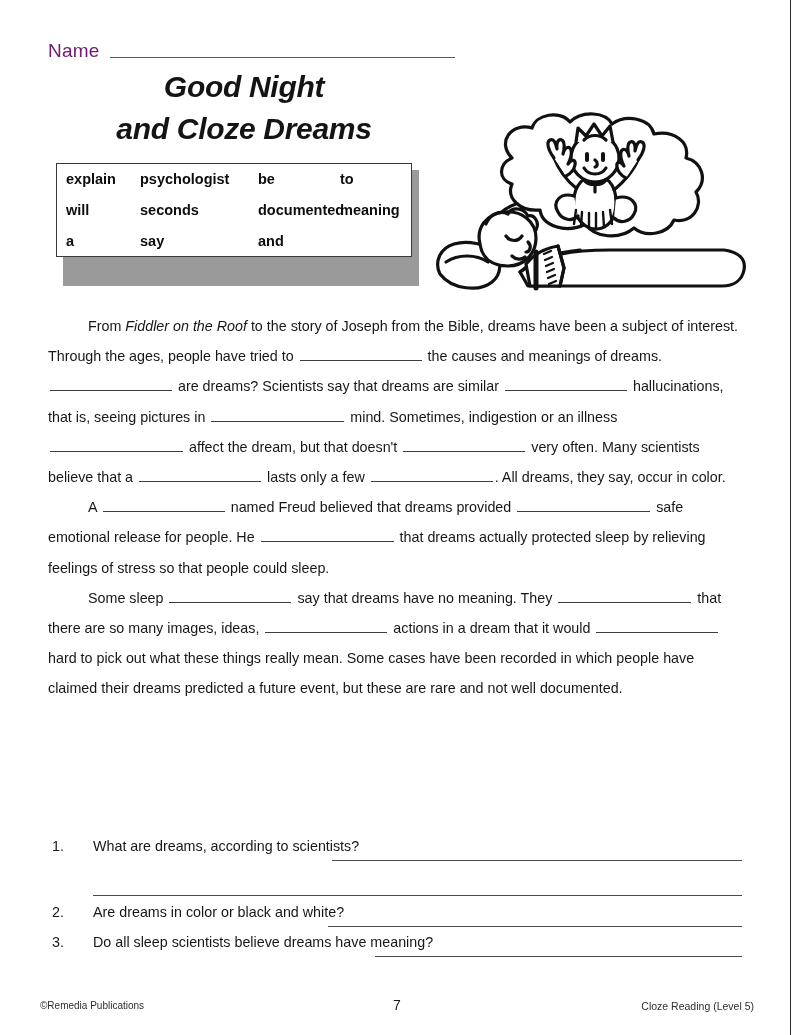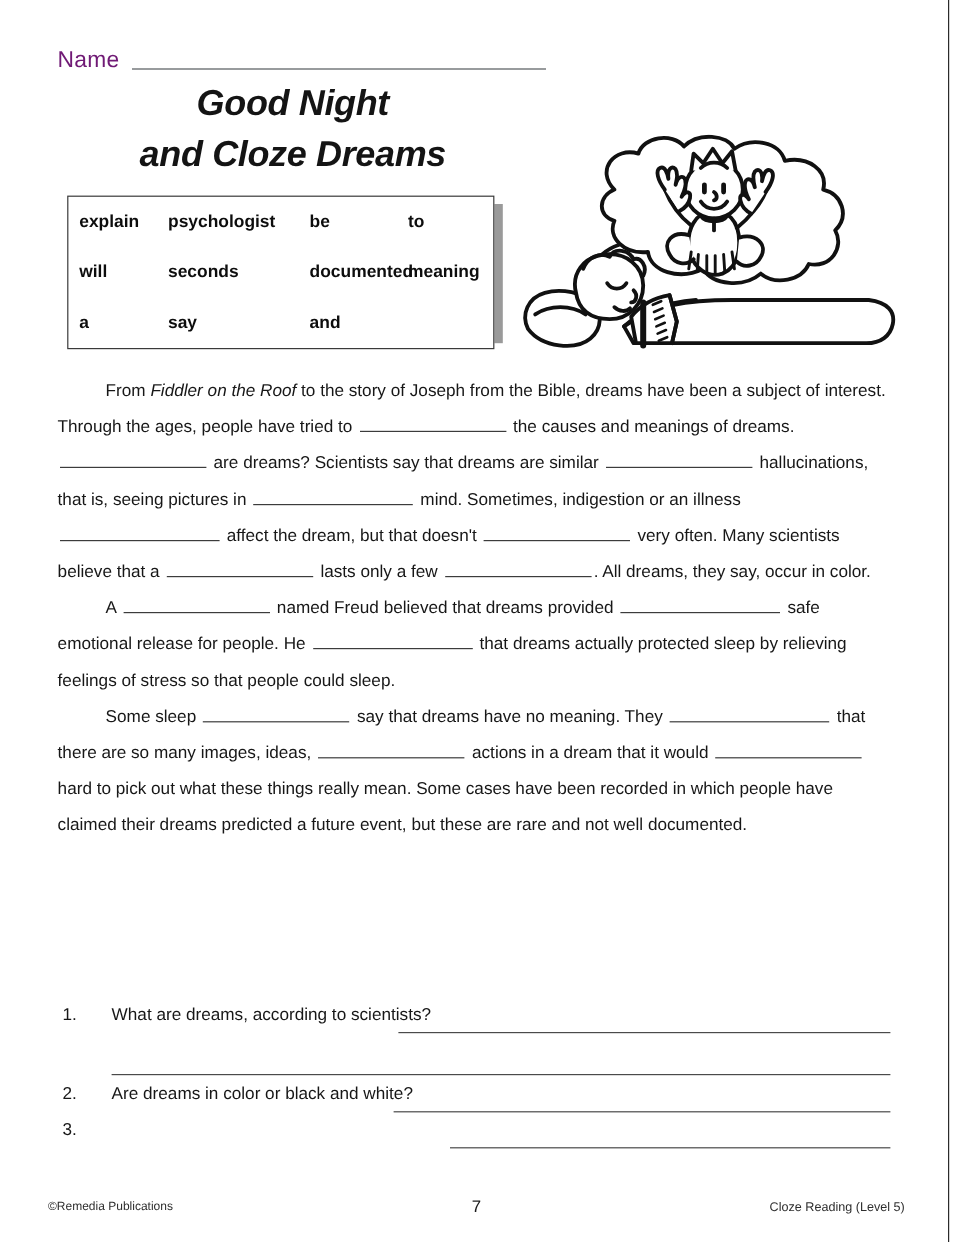--- a/index.html
+++ b/index.html
@@ -82,21 +82,21 @@
     top: 7px;
     width: 356px;
     height: 116px;
     background: #9a9a9a;
   }
   .wordbank {
     position: absolute;
     left: 0;
     top: 0;
     width: 356px;
-    height: 128px;
+    height: 94px;
     background: #ffffff;
     border: 1.6px solid #3a3a3a;
     box-sizing: border-box;
   }
   .wb-table {
     width: 100%;
     height: 100%;
     border-collapse: collapse;
     table-layout: fixed;
   }
@@ -361,20 +361,21 @@
     <div class="q" id="q1b">
       <span class="q-line"></span>
     </div>
     <div class="q" id="q2">
       <span class="q-num">2.</span>
       <span class="q-text">Are dreams in color or black and white?</span>
       <span class="q-line"></span>
     </div>
     <div class="q" id="q3">
       <span class="q-num">3.</span>
+      <span class="q-text">Do all sleep scientists believe dreams have meaning?</span>
       <span class="q-line"></span>
     </div>
   </div>
 
   <div class="footer">
     <span class="footer-left">©Remedia Publications</span>
     <span class="footer-center">7</span>
     <span class="footer-right">Cloze Reading (Level 5)</span>
   </div>
 

